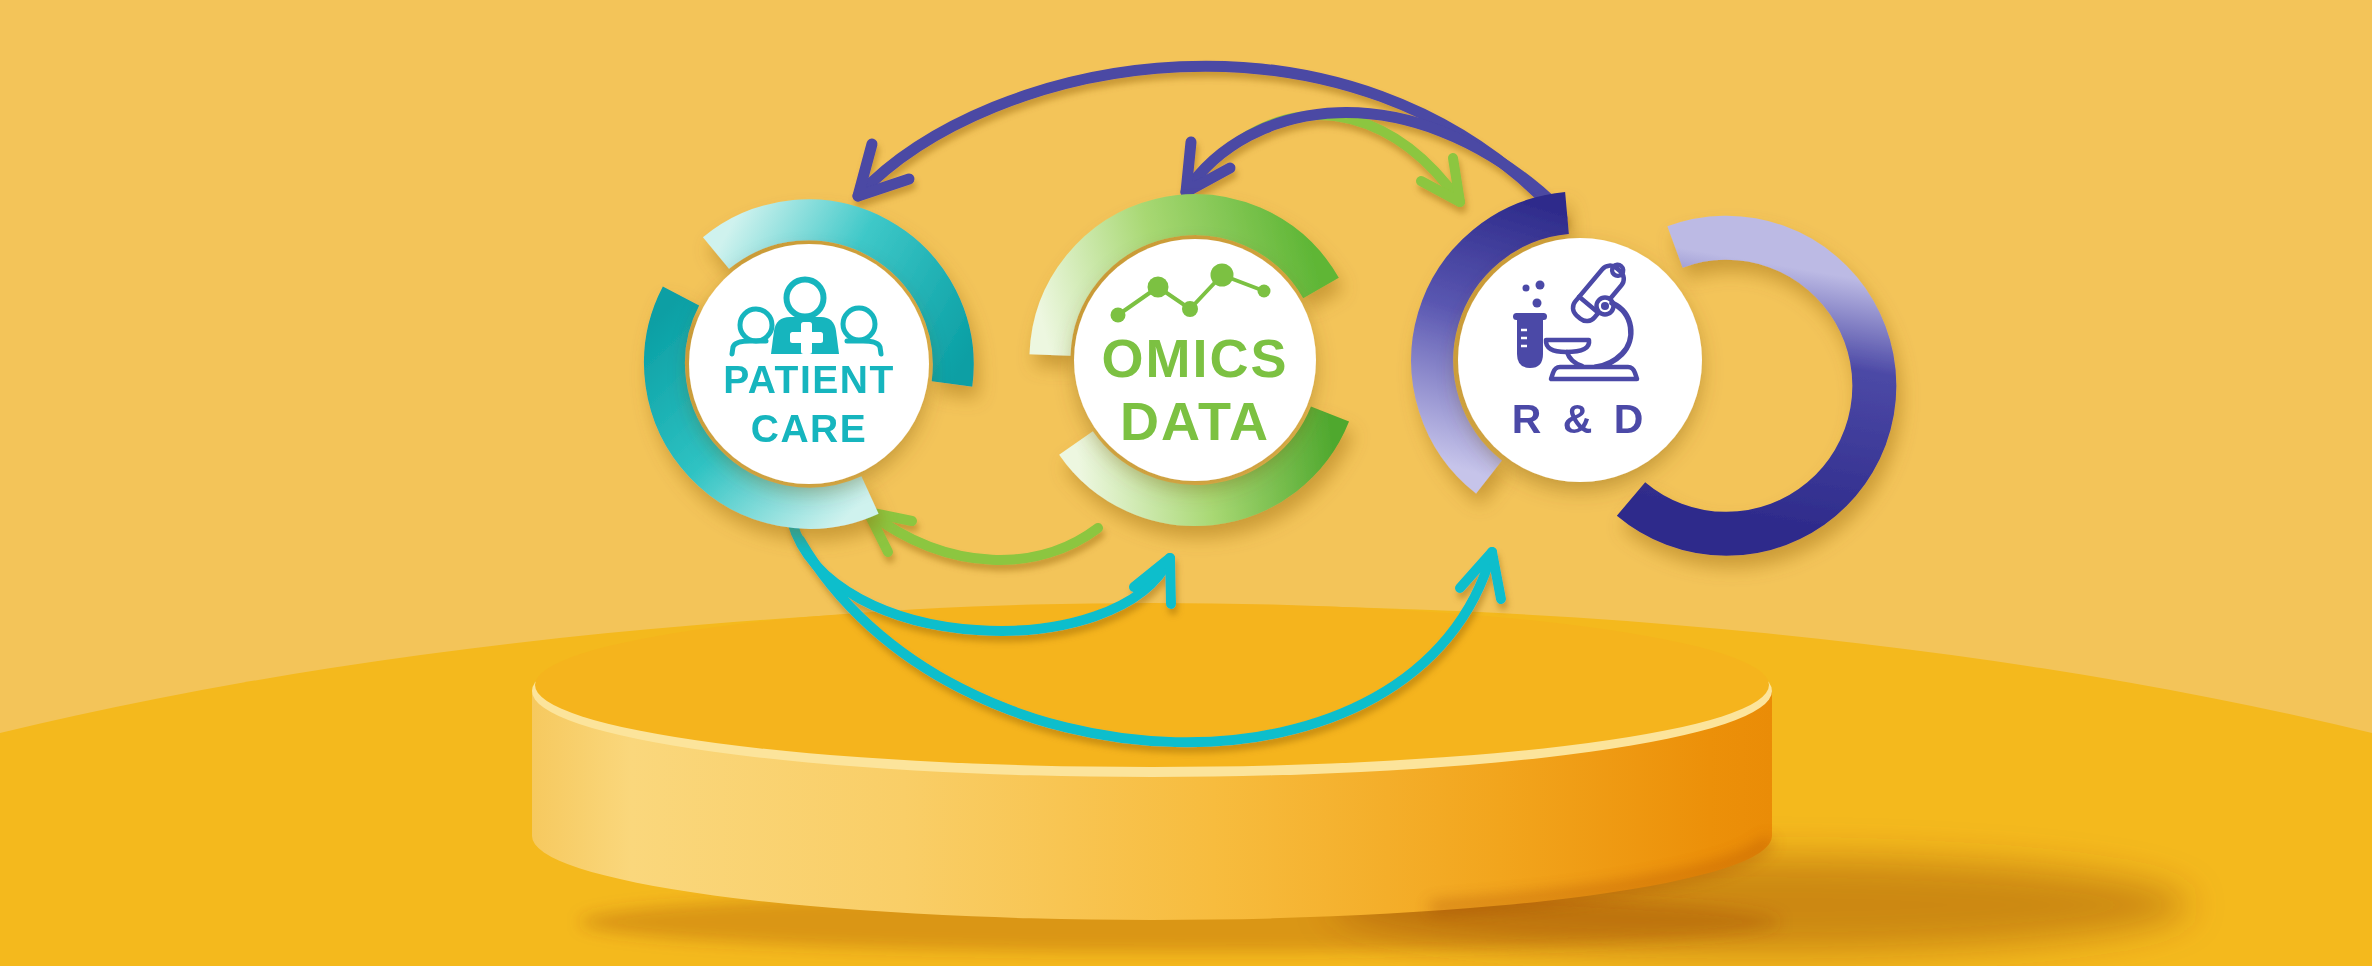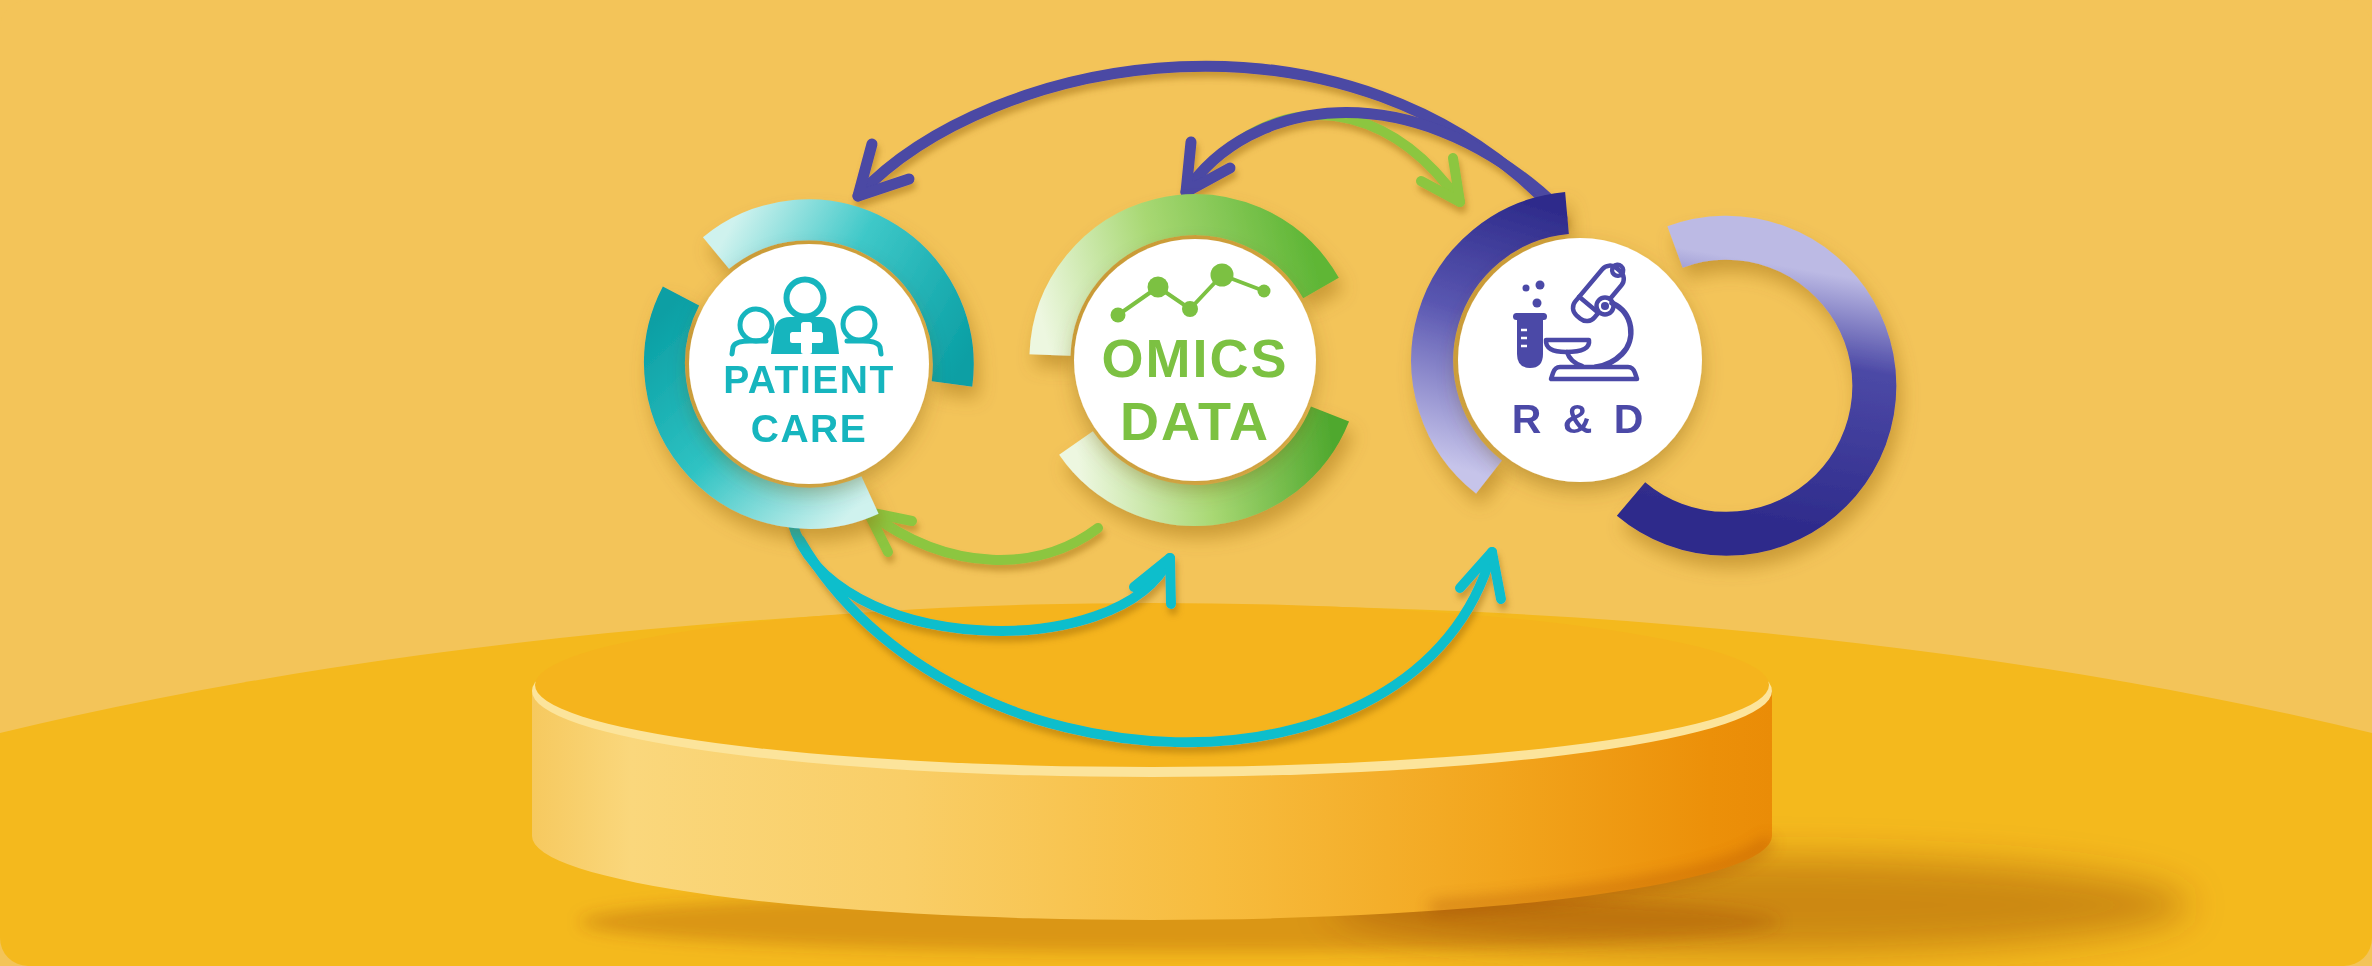--- a/index.html
+++ b/index.html
@@ -1,16 +1,16 @@
 <!DOCTYPE html>
 <html><head>
 <meta charset="utf-8">
 <style>
   html,body{margin:0;padding:0;background:#F3C459;}
-  .stage{width:100vw;height:100vh;overflow:hidden;border-radius:28px;}
+  .stage{width:100vw;height:100vh;overflow:hidden;}
   svg{display:block;width:100%;height:100%;}
   text{font-family:"Liberation Sans",sans-serif;font-weight:bold;}
 </style>
 </head>
 <body>
 
 <div class="stage">
 <svg viewBox="0 0 2372 966" preserveAspectRatio="xMidYMid slice">
   <defs>
     <linearGradient id="gTealTop" gradientUnits="userSpaceOnUse" x1="716" y1="253" x2="952" y2="384">

